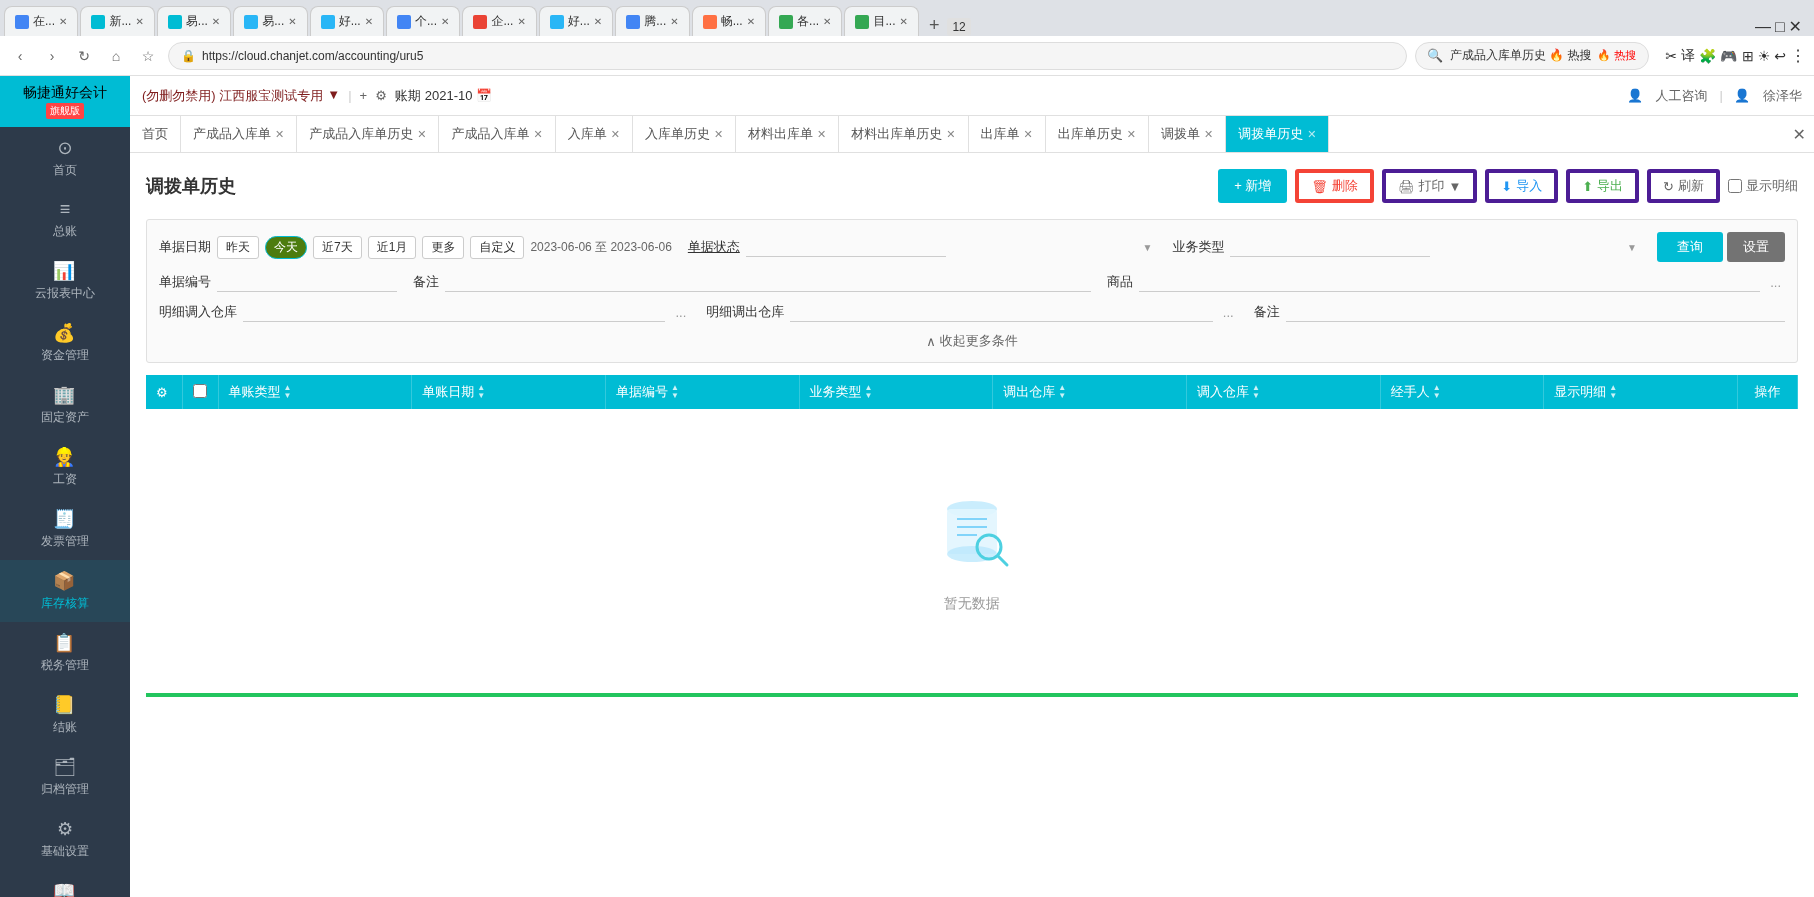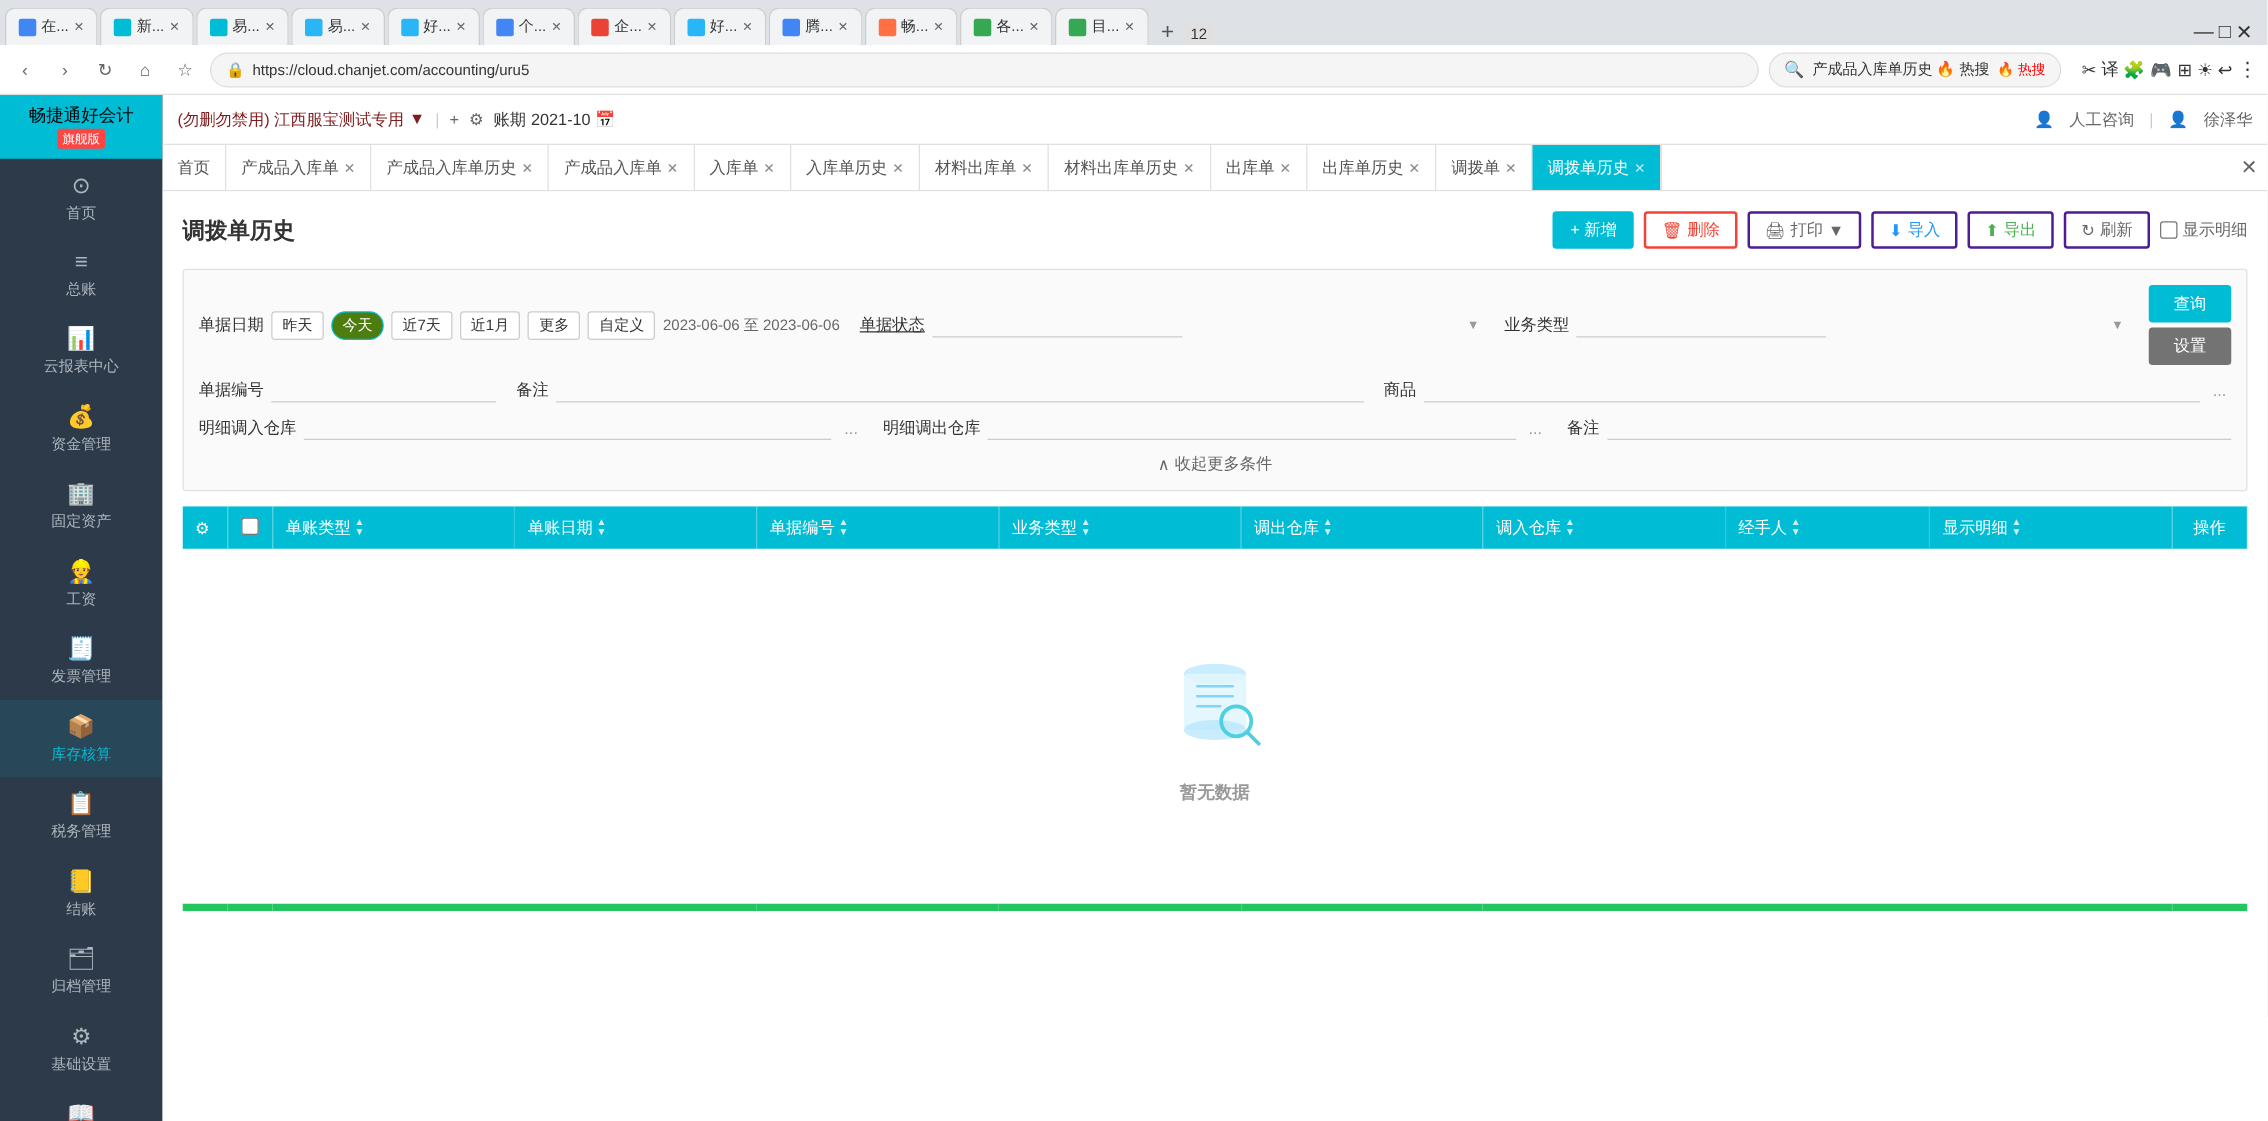--- a/index.html
+++ b/index.html
@@ -46,21 +46,21 @@
     .page-tab.active .tab-x { color: #fff; }
 
     
     .main-content { flex: 1; overflow: auto; background: #f5f5f5; padding: 0; }
     .content-area { background: #fff; margin: 0; padding: 16px; min-height: 100%; }
 
     
     .page-header { display: flex; align-items: center; justify-content: space-between; margin-bottom: 16px; }
     .page-title { font-size: 18px; font-weight: bold; color: #333; }
     .page-actions { display: flex; align-items: center; gap: 8px; }
-    .btn { padding: 4px 12px; border: 2px solid #4c1d95; background: #fff; cursor: pointer; border-radius: 3px; font-size: 13px; color: #333; display: flex; align-items: center; gap: 4px; }
+    .btn { padding: 4px 12px; border: 4px solid #4c1d95; background: #fff; cursor: pointer; border-radius: 3px; font-size: 13px; color: #333; display: flex; align-items: center; gap: 4px; }
     .btn-primary { background: #00bcd4; color: #fff; border-color: #00bcd4; }
     .btn-danger { background: #fff; color: #f44336; border-color: #f44336; }
     .btn-print { color: #666; }
     .btn-import { color: #2196f3; }
     .btn-export { color: #4caf50; }
     .btn-refresh { color: #666; }
     .show-full { display: flex; align-items: center; gap: 4px; font-size: 13px; color: #666; }
 
     
     .filter-area { border: 1px solid #e0e0e0; padding: 12px; margin-bottom: 12px; background: #fafafa; border-radius: 3px; }
@@ -69,33 +69,33 @@
     .filter-label { color: #333; font-size: 13px; white-space: nowrap; }
     .filter-input { border: none; border-bottom: 1px solid #ccc; padding: 2px 4px; font-size: 13px; outline: none; background: transparent; min-width: 100px; }
     .filter-date-btn { padding: 2px 8px; border: 1px solid #ccc; border-radius: 3px; cursor: pointer; font-size: 12px; background: #fff; color: #333; }
     .filter-date-btn.active { background: #4d7c0f; color: #fff; border-color: #00bcd4; border-radius: 12px; }
     .filter-date-range { font-size: 12px; color: #666; }
     .filter-select { border: none; border-bottom: 1px solid #ccc; padding: 2px 4px; font-size: 13px; outline: none; background: transparent; min-width: 200px; color: #999; appearance: none; }
     .filter-select-wrap { position: relative; display: inline-flex; align-items: center; }
     .filter-select-wrap::after { content: '▼'; font-size: 10px; color: #999; position: absolute; right: 4px; pointer-events: none; }
     .filter-dots { color: #999; cursor: pointer; padding: 0 4px; }
     .collapse-btn { display: flex; align-items: center; justify-content: center; gap: 4px; color: #666; cursor: pointer; font-size: 13px; margin-top: 8px; width: 100%; }
-    .filter-actions { display: flex; flex-direction: column; gap: 4px; margin-left: auto; }
+    .filter-actions { display: flex; flex-direction: row; gap: 4px; margin-left: auto; }
     .btn-query { background: #00bcd4; color: #fff; border: none; padding: 6px 20px; border-radius: 3px; cursor: pointer; font-size: 13px; }
     .btn-setting { background: #737373; color: #fff; border: none; padding: 6px 16px; border-radius: 3px; cursor: pointer; font-size: 13px; }
 
     
     .table-wrapper { overflow-x: auto; }
     table { width: 100%; border-collapse: collapse; }
     thead tr { background: #00bcd4; color: #fff; }
     thead th { padding: 8px 10px; font-size: 13px; font-weight: normal; text-align: left; border-right: 1px solid rgba(255,255,255,0.2); white-space: nowrap; cursor: pointer; }
     .th-sort { display: flex; align-items: center; gap: 3px; }
     .th-gear, .th-check { width: 36px; }
     .th-ops { width: 60px; text-align: center; }
-    tbody tr { border-bottom: 6px solid #22c55e; font-weight: bold; }
+    tbody tr { border-bottom: 4px solid #22c55e; }
     tbody td { padding: 8px 10px; font-size: 13px; color: #333; }
 
     
     .empty-state { display: flex; flex-direction: column; align-items: center; justify-content: center; padding: 80px 0; }
     .empty-text { color: #999; font-size: 14px; margin-top: 16px; }
 
     
     input[type="checkbox"] { width: 14px; height: 14px; cursor: pointer; }
 
     .sort-arrows { display: inline-flex; flex-direction: column; font-size: 8px; line-height: 1; color: rgba(255,255,255,0.8); }

